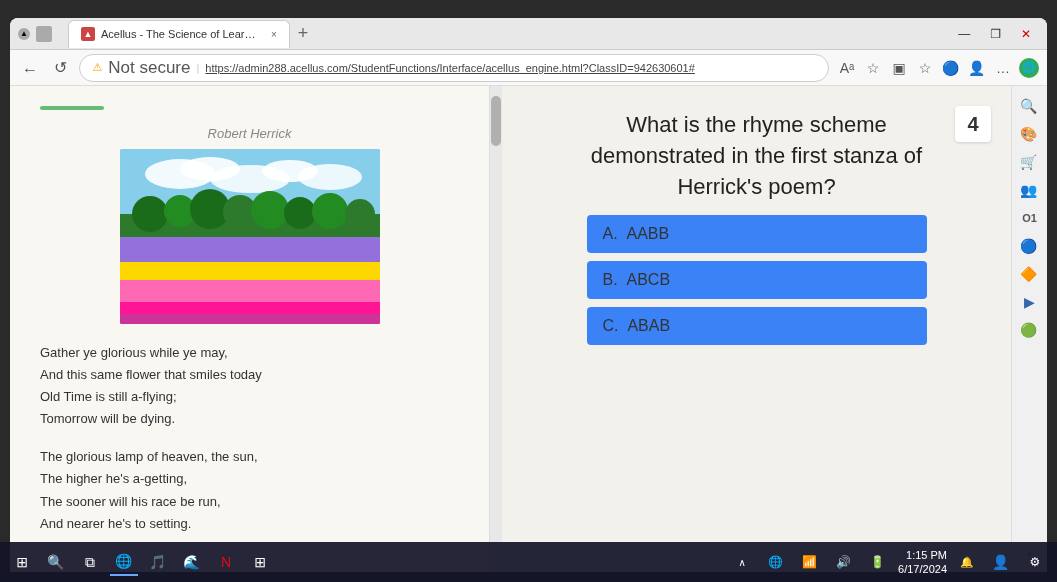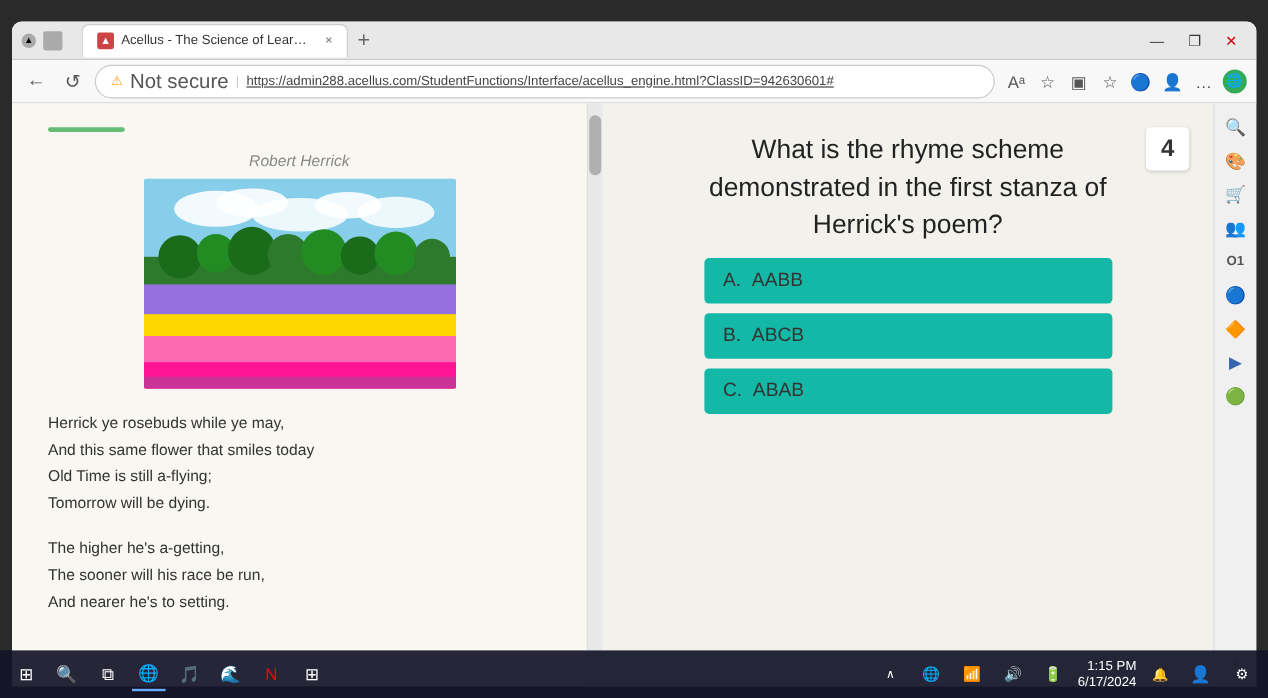--- a/index.html
+++ b/index.html
@@ -240,21 +240,21 @@
       color: #222;
       text-align: center;
       margin-bottom: 13px;
       line-height: 1.4;
       max-width: 340px;
       margin-left: auto;
       margin-right: auto;
     }
 
     .answer-option {
-      background: #14b8a6;
+      background: #3b82f6;
       border-radius: 4px;
       padding: 10px 16px;
       margin-bottom: 8px;
       font-size: 16px;
       color: #333;
       cursor: pointer;
       max-width: 340px;
       margin-left: auto;
       margin-right: auto;
     }
@@ -432,27 +432,28 @@
 
           <rect x="0" y="131" width="260" height="22" fill="#FF69B4"></rect>
 
           <rect x="0" y="153" width="260" height="22" fill="#FF1493"></rect>
 
           <rect x="0" y="165" width="260" height="10" fill="#cc3399"></rect>
         </svg>
       </div>
 
       <div class="poem-stanza">
-        <span class="poem-line">Herrick ye rosebuds while ye may,</span>
+        <span class="poem-line">Gather ye glorious while ye may,</span>
         <span class="poem-line">And this same flower that smiles today</span>
         <span class="poem-line">Old Time is still a-flying;</span>
         <span class="poem-line">Tomorrow will be dying.</span>
       </div>
 
       <div class="poem-stanza">
+        <span class="poem-line">The glorious lamp of heaven, the sun,</span>
         <span class="poem-line">The higher he's a-getting,</span>
         <span class="poem-line">The sooner will his race be run,</span>
         <span class="poem-line">And nearer he's to setting.</span>
       </div>
     </div>
 
     <div class="scrollbar-area">
       <div class="scrollbar-thumb"></div>
     </div>
 

